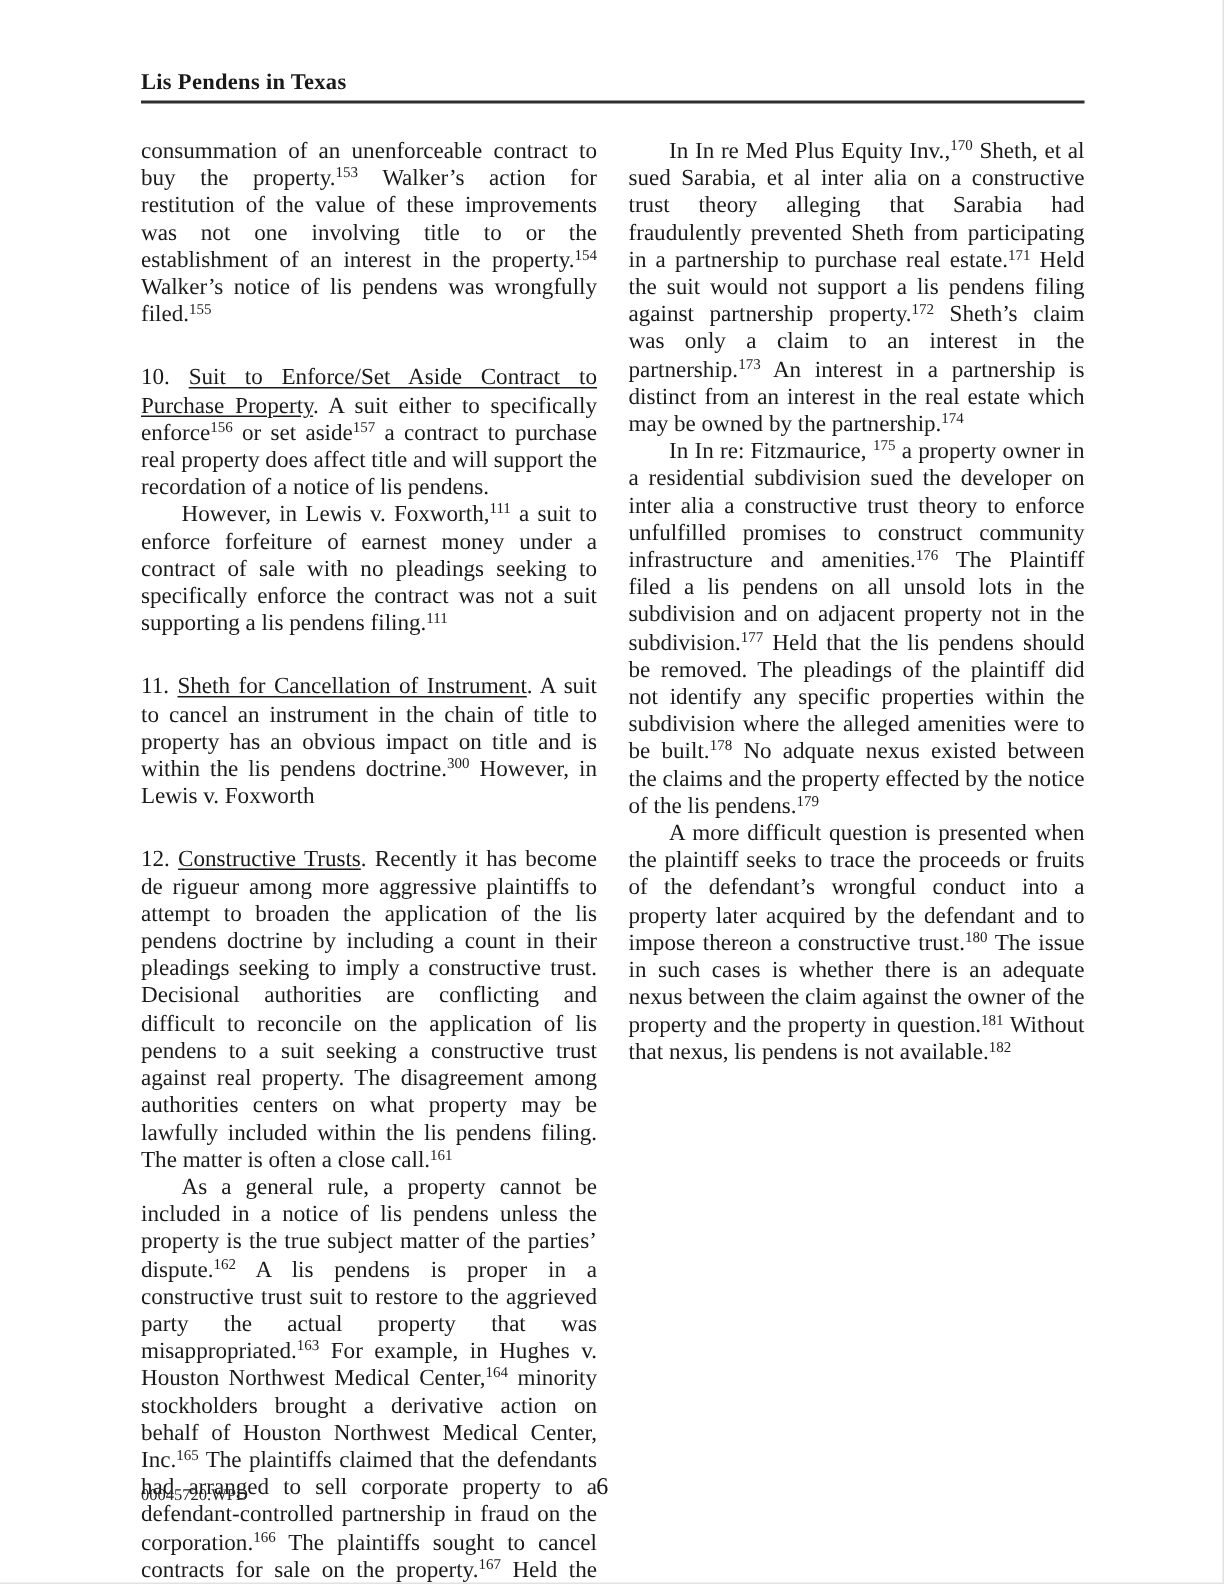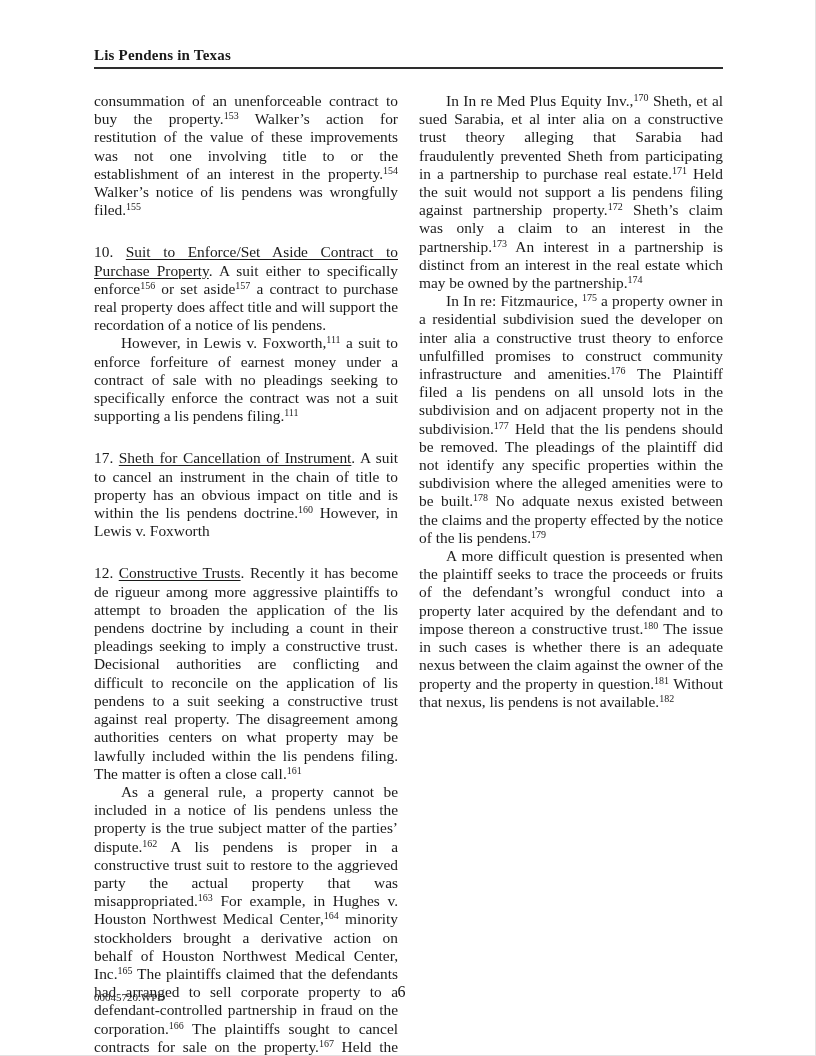--- a/index.html
+++ b/index.html
@@ -90,21 +90,21 @@
 
   <div class="running-head">
     <span class="title">Lis Pendens in Texas</span>
   </div>
 
   <div class="cols">
     <div class="col">
         <p class=""><span class="r-n">consummation of an unenforceable contract to buy the property.</span><span class="r-s">153</span><span class="r-n"> Walker’s action for restitution of the value of these improvements was not one involving title to or the establishment of an interest in the property.</span><span class="r-s">154</span><span class="r-n"> Walker’s notice of lis pendens was wrongfully filed.</span><span class="r-s">155</span></p>
         <p class="gap"><span class="r-n">10.  </span><span class="r-u">Suit to Enforce/Set Aside Contract to Purchase Property</span><span class="r-n">.  A suit either to specifically enforce</span><span class="r-s">156</span><span class="r-n"> or set aside</span><span class="r-s">157</span><span class="r-n"> a contract to purchase real property does affect title and will support the recordation of a notice of lis pendens.</span></p>
         <p class="ind "><span class="r-n">However, in </span><span class="r-i">Lewis v. Foxworth</span><span class="r-n">,</span><span class="r-s">111</span><span class="r-n"> a suit to enforce forfeiture of earnest money under a contract of sale with no pleadings seeking to specifically enforce the contract was not a suit supporting a lis pendens filing.</span><span class="r-s">111</span></p>
-        <p class="gap"><span class="r-n">17.  </span><span class="r-u">Sheth for Cancellation of Instrument</span><span class="r-n">.  A suit to cancel an instrument in the chain of title to property has an obvious impact on title and is within the lis pendens doctrine.</span><span class="r-s">160</span><span class="r-n"> However, in </span><span class="r-i">Lewis v. Foxworth</span></p>
+        <p class="gap"><span class="r-n">11.  </span><span class="r-u">Sheth for Cancellation of Instrument</span><span class="r-n">.  A suit to cancel an instrument in the chain of title to property has an obvious impact on title and is within the lis pendens doctrine.</span><span class="r-s">300</span><span class="r-n"> However, in </span><span class="r-i">Lewis v. Foxworth</span></p>
         <p class="gap"><span class="r-n">12.  </span><span class="r-u">Constructive Trusts</span><span class="r-n">.  Recently it has become </span><span class="r-i">de rigueur</span><span class="r-n"> among more aggressive plaintiffs to attempt to broaden the application of the lis pendens doctrine by including a count in their pleadings seeking to imply a constructive trust.  Decisional authorities are conflicting and difficult to reconcile on the application of lis pendens to a suit seeking a constructive trust against real property.  The disagreement among authorities centers on what property may be lawfully included within the lis pendens filing.  The matter is often a close call.</span><span class="r-s">161</span></p>
         <p class="ind "><span class="r-n">As a general rule, a property cannot be included in a notice of lis pendens unless the property is the true subject matter of the parties’ dispute.</span><span class="r-s">162</span><span class="r-n">  A lis pendens is proper in a constructive trust suit to restore to the aggrieved party the actual property that was misappropriated.</span><span class="r-s">163</span><span class="r-n">  For example, in </span><span class="r-i">Hughes v. Houston Northwest Medical Center</span><span class="r-n">,</span><span class="r-s">164</span><span class="r-n"> minority stockholders brought a derivative action on behalf of Houston Northwest Medical Center, Inc.</span><span class="r-s">165</span><span class="r-n">  The plaintiffs claimed that the defendants had arranged to sell corporate property to a defendant-controlled partnership in fraud on the corporation.</span><span class="r-s">166</span><span class="r-n">  The plaintiffs sought to cancel contracts for sale on the property.</span><span class="r-s">167</span><span class="r-n">  Held the subject matter of the shareholder derivative suit included contracts which affected title to corporate property.</span></p>
       </div>
     <div class="col">
         <p class="ind "><span class="r-n">In </span><span class="r-i">In re Med Plus Equity Inv.</span><span class="r-n">,</span><span class="r-si">170</span><span class="r-n"> Sheth, et al sued Sarabia, et al </span><span class="r-i">inter alia</span><span class="r-n"> on a constructive trust theory alleging that Sarabia had fraudulently prevented Sheth from participating in a partnership to purchase real estate.</span><span class="r-s">171</span><span class="r-n">  Held the suit would not support a lis pendens filing against partnership property.</span><span class="r-s">172</span><span class="r-n">  Sheth’s claim was only a claim to an interest in the partnership.</span><span class="r-s">173</span><span class="r-n">  An interest in a partnership is distinct from an interest in the real estate which may be owned by the partnership.</span><span class="r-s">174</span></p>
         <p class="ind "><span class="r-n">In </span><span class="r-i">In re: Fitzmaurice</span><span class="r-n">, </span><span class="r-s">175</span><span class="r-n"> a property owner in a residential subdivision sued the developer on </span><span class="r-i">inter alia</span><span class="r-n"> a constructive trust theory to enforce unfulfilled promises to construct community infrastructure and amenities.</span><span class="r-s">176</span><span class="r-n">  The Plaintiff filed a lis pendens on all unsold lots in the subdivision and on adjacent property not in the subdivision.</span><span class="r-s">177</span><span class="r-n">  Held that the lis pendens should be removed.  The pleadings of the plaintiff did not identify any specific properties within the subdivision where the alleged amenities were to be built.</span><span class="r-s">178</span><span class="r-n">  No adquate nexus existed between the claims and the property effected by the notice of the lis pendens.</span><span class="r-s">179</span></p>
         <p class="ind "><span class="r-n">A more difficult question is presented when the plaintiff seeks to trace the proceeds or fruits of the defendant’s wrongful conduct into a property later acquired by the defendant and to impose thereon a constructive trust.</span><span class="r-s">180</span><span class="r-n">  The issue in such cases is whether there is an adequate nexus between the claim against the owner of the property and the property in question.</span><span class="r-s">181</span><span class="r-n">  Without that nexus, lis pendens is not available.</span><span class="r-s">182</span></p>
       </div>
   </div>
 

